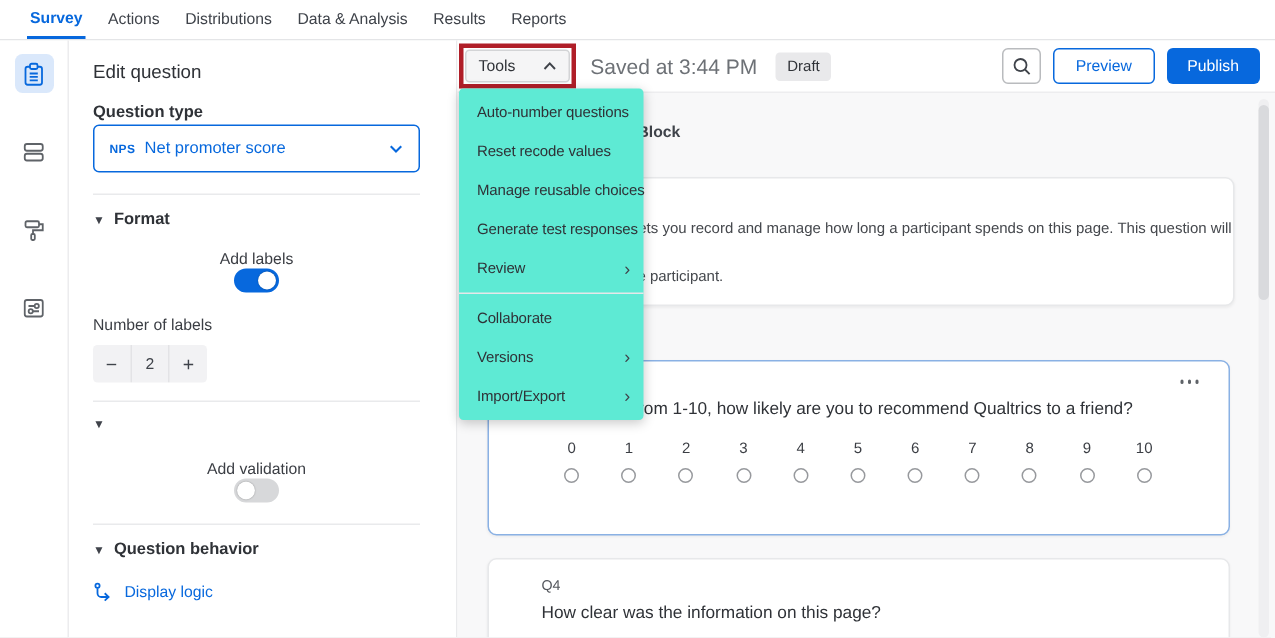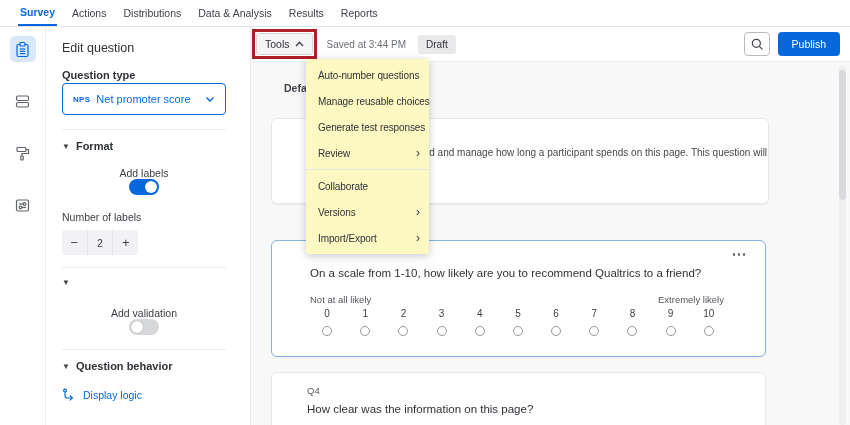--- a/index.html
+++ b/index.html
@@ -12,21 +12,21 @@
   .nav-item.active { color:#0768dd; font-weight:bold; border-bottom:2px solid #0768dd; }
 
   .body { display:flex; height:398px; }
 
   
   .rail { width:45px; background:#fff; display:flex; flex-direction:column; align-items:center; padding-top:9px; gap:26px; }
   .rail-item { width:26px; height:26px; border-radius:5px; display:flex; align-items:center; justify-content:center; color:#5f6368; cursor:pointer; }
   .rail-item.active { background:#dae8fb; color:#0768dd; }
 
   
-  .panel { width:206px; background:#fff; border-left:1px solid #ececee; border-right:1px solid #e9eaec; padding:0 24px 0 16px; overflow:hidden; }
+  .panel { width:260px; background:#fff; border-left:1px solid #ececee; border-right:1px solid #e9eaec; padding:0 24px 0 16px; overflow:hidden; }
   .panel-title { margin-top:14px; font-size:12.5px; color:#2f3237; }
   .field-label { margin-top:14px; font-size:11px; font-weight:bold; color:#2f3237; }
   .select { margin-top:2px; height:32px; border:1px solid #0768dd; border-radius:4px; display:flex; align-items:center; padding:0 10px; cursor:pointer; background:#fff; }
   .select .nps-badge { font-size:8px; font-weight:bold; color:#0768dd; letter-spacing:.3px; margin-right:6px; }
   .select .sel-text { font-size:11px; color:#0768dd; }
   .select .chev { margin-left:auto; display:flex; }
   .section { border-top:1px solid #e9eaec; }
   .sec-format { margin-top:14px; }
   .sec-req { margin-top:12px; }
   .sec-behav { margin-top:14px; }
@@ -43,22 +43,22 @@
   .stepper > div { flex:1; display:flex; align-items:center; justify-content:center; color:#3f434a; }
   .step-btn { font-size:13px; cursor:pointer; }
   .step-val { font-size:10.5px; border-left:1px solid #e3e3e6; border-right:1px solid #e3e3e6; }
   .logic-row { margin-top:16px; display:flex; align-items:center; gap:8px; cursor:pointer; }
   .logic-label { font-size:10.5px; color:#0768dd; }
 
   
   .main { flex:1; display:flex; flex-direction:column; min-width:0; }
   .toolbar { height:35px; background:#fff; border-bottom:1px solid #ededef; display:flex; align-items:center; padding-right:10px; }
   .red-box { margin-left:1px; border:3px solid #b01e28; padding:1px; }
-  .tools-btn { display:flex; align-items:center; gap:5px; background:#f5f5f6; border:1px solid #d3d4d6; border-radius:3px; padding:4px 8px; font-size:10.5px; color:#2f3237; cursor:pointer; white-space:nowrap; }
-  .saved { margin-left:10px; font-size:10px; color:#6d7176; white-space:nowrap; }
+  .tools-btn { display:flex; align-items:center; gap:18px; background:#f5f5f6; border:1px solid #d3d4d6; border-radius:3px; padding:4px 8px; font-size:10.5px; color:#2f3237; cursor:pointer; white-space:nowrap; }
+  .saved { margin-left:10px; font-size:14px; color:#6d7176; white-space:nowrap; }
   .draft { margin-left:12px; background:#e9e9eb; border-radius:3px; padding:4px 8px; font-size:10px; color:#2f3237; white-space:nowrap; }
   .tb-spacer { flex:1; }
   .icon-btn { width:26px; height:24px; border:1px solid #b9bbbe; border-radius:4px; background:#fff; display:flex; align-items:center; justify-content:center; color:#3f434a; cursor:pointer; }
   .btn-secondary { margin-left:8px; height:24px; padding:0 14px; border:1px solid #0768dd; border-radius:4px; background:#fff; color:#0768dd; font-size:10.5px; display:flex; align-items:center; cursor:pointer; }
   .btn-primary { margin-left:8px; height:24px; padding:0 14px; border:none; border-radius:4px; background:#0768dd; color:#fff; font-size:10.5px; display:flex; align-items:center; cursor:pointer; }
 
   .canvas { flex:1; position:relative; background:#f8f8f9; overflow:hidden; }
   .block-title { position:absolute; left:33px; top:20px; font-size:10.5px; font-weight:bold; color:#3f434a; white-space:nowrap; }
   .card { position:absolute; background:#fff; border:1px solid #e7e8ea; border-radius:6px; box-shadow:0 1px 2px rgba(0,0,0,.05); }
   .timing-card { left:20px; top:56px; width:498px; height:86px; }
@@ -76,21 +76,21 @@
   .radio-cells { display:flex; }
   .radio-cells .cell { width:38.18px; display:flex; justify-content:center; }
   .radio { width:10px; height:10px; border:1px solid #97999d; border-radius:50%; background:#fff; margin-top:3px; cursor:pointer; }
   .q4-card { left:20px; top:310px; width:495px; height:80px; }
   .q-id { position:absolute; left:35px; top:12px; font-size:9.5px; color:#55585e; }
   .q4-text { position:absolute; left:35px; top:30px; font-size:11.5px; color:#2f3237; white-space:nowrap; }
   .scroll-track { position:absolute; right:4px; top:4px; bottom:0; width:7px; background:#efeff1; border-radius:4px; }
   .scroll-thumb { position:absolute; left:0; top:4px; width:7px; height:130px; background:#d9dadd; border-radius:4px; cursor:pointer; }
 
   
-  .menu { position:absolute; left:306px; top:59px; width:123px; background:#fef9c3; border-radius:3px; box-shadow:0 2px 8px rgba(0,0,0,.22); padding:3px 0; z-index:10; }
+  .menu { position:absolute; left:306px; top:59px; width:123px; background:#5eead4; border-radius:3px; box-shadow:0 2px 8px rgba(0,0,0,.22); padding:3px 0; z-index:10; }
   .menu-item { position:relative; height:26px; display:flex; align-items:center; padding:0 12px; font-size:10px; letter-spacing:-0.1px; color:#2f3237; white-space:nowrap; cursor:pointer; }
   .menu-chevron { position:absolute; right:9px; font-size:12px; color:#3f434a; line-height:1; }
   .menu-divider { border-top:1px solid #e6e7e9; margin:3px 0; }
 </style>
 </head>
 <body>
 
 <div class="screen">
 
   <div class="topnav">
@@ -214,43 +214,40 @@
         <span class="draft">Draft</span>
         <span class="tb-spacer"></span>
         <div class="icon-btn">
           <span style="display:flex">
             <svg width="14" height="14" viewBox="0 0 15 15" fill="none" stroke="#3f434a" stroke-width="1.3">
               <circle cx="6.8" cy="6.8" r="4.3"></circle>
               <line x1="10" y1="10" x2="13.3" y2="13.3"></line>
             </svg>
           </span>
         </div>
+        <div class="btn-secondary">Preview</div>
         <div class="btn-primary">Publish</div>
       </div>
 
       <div class="canvas">
         <div class="block-title">Default Question Block</div>
 
         <div class="card timing-card">
           <div class="timing-text">This question lets you record and manage how long a participant spends on this page. This question will not
 be visible to the participant.</div>
         </div>
 
         <div class="card q3-card">
           <div class="dots-icon">
               <i></i>
               <i></i>
               <i></i>
             </div>
           <div class="q-text">On a scale from 1-10, how likely are you to recommend Qualtrics to a friend?</div>
           <div class="scale">
-            <div class="scale-ends">
-              <span class="end-left">Not at all likely</span>
-              <span class="end-right">Extremely likely</span>
-            </div>
             <div class="scale-cells">
               <div class="cell">0</div>
               <div class="cell">1</div>
               <div class="cell">2</div>
               <div class="cell">3</div>
               <div class="cell">4</div>
               <div class="cell">5</div>
               <div class="cell">6</div>
               <div class="cell">7</div>
               <div class="cell">8</div>
@@ -302,20 +299,21 @@
 
         <div class="scroll-track">
           <div class="scroll-thumb"></div>
         </div>
       </div>
     </div>
   </div>
 
   <div class="menu">
     <div class="menu-item">Auto-number questions</div>
+    <div class="menu-item">Reset recode values</div>
     <div class="menu-item">Manage reusable choices</div>
     <div class="menu-item">Generate test responses</div>
     <div class="menu-item">
       <span>Review</span>
       <span class="menu-chevron">›</span>
     </div>
     <div class="menu-divider"></div>
     <div class="menu-item">Collaborate</div>
     <div class="menu-item">
       <span>Versions</span>

